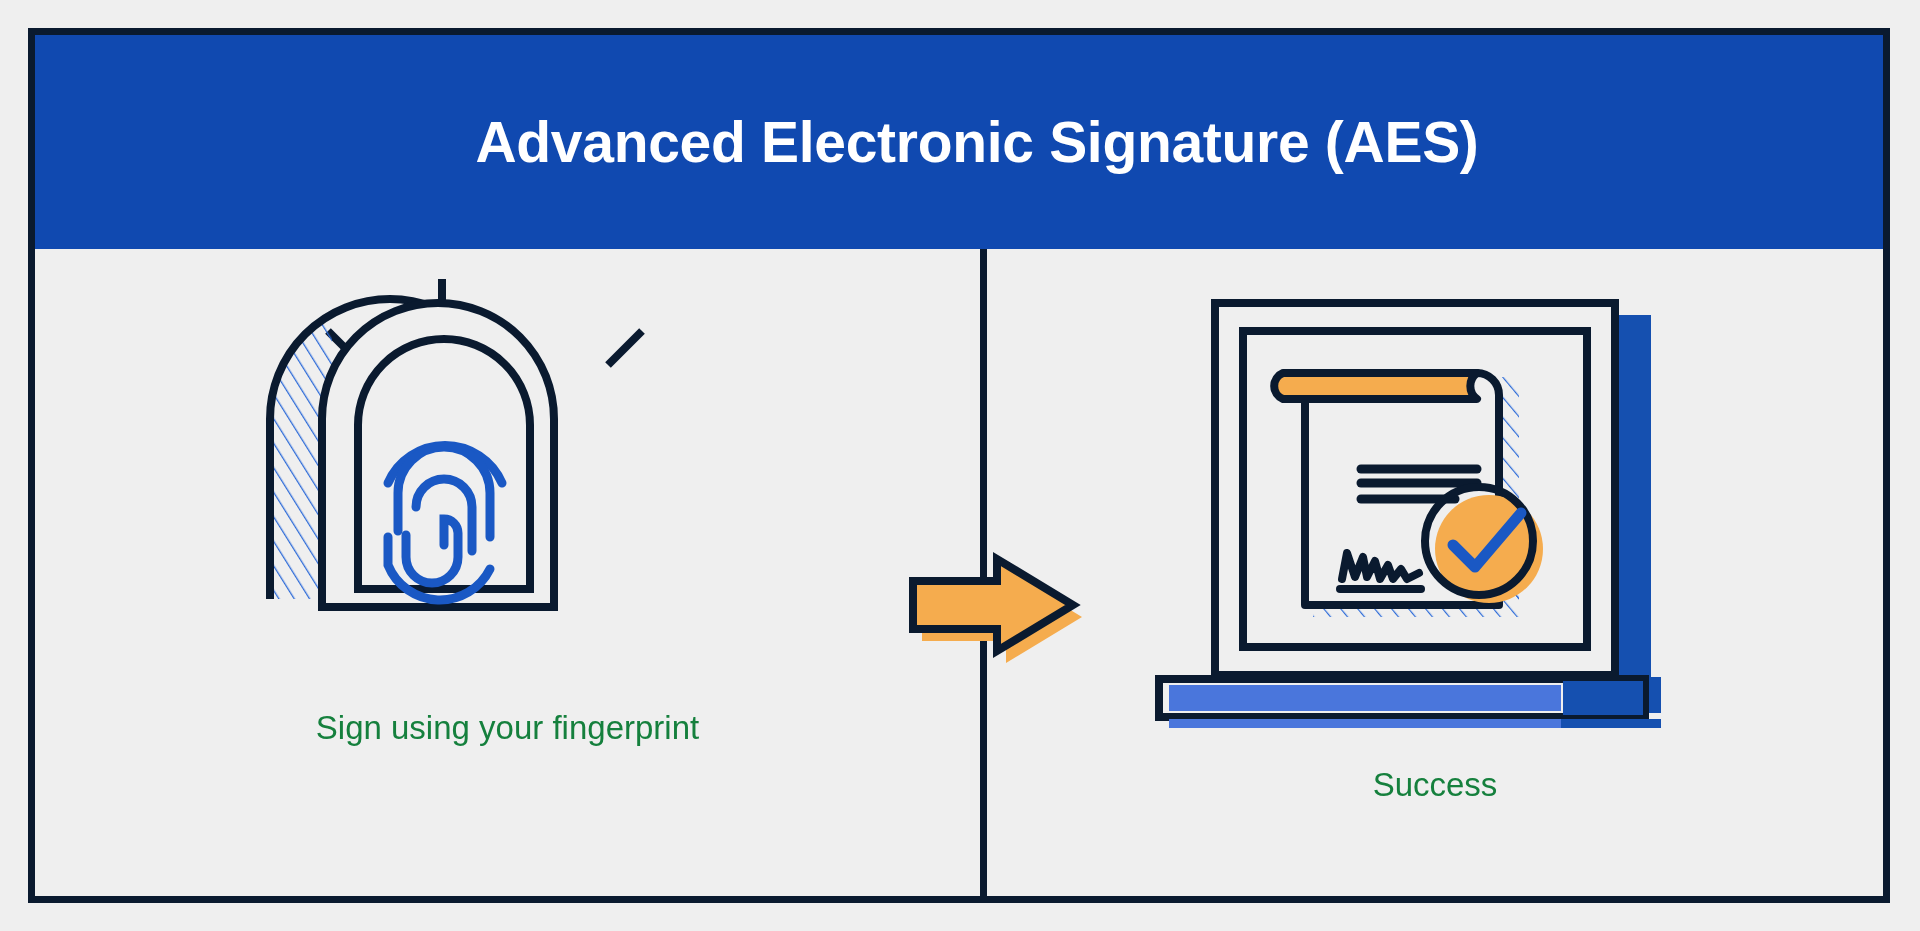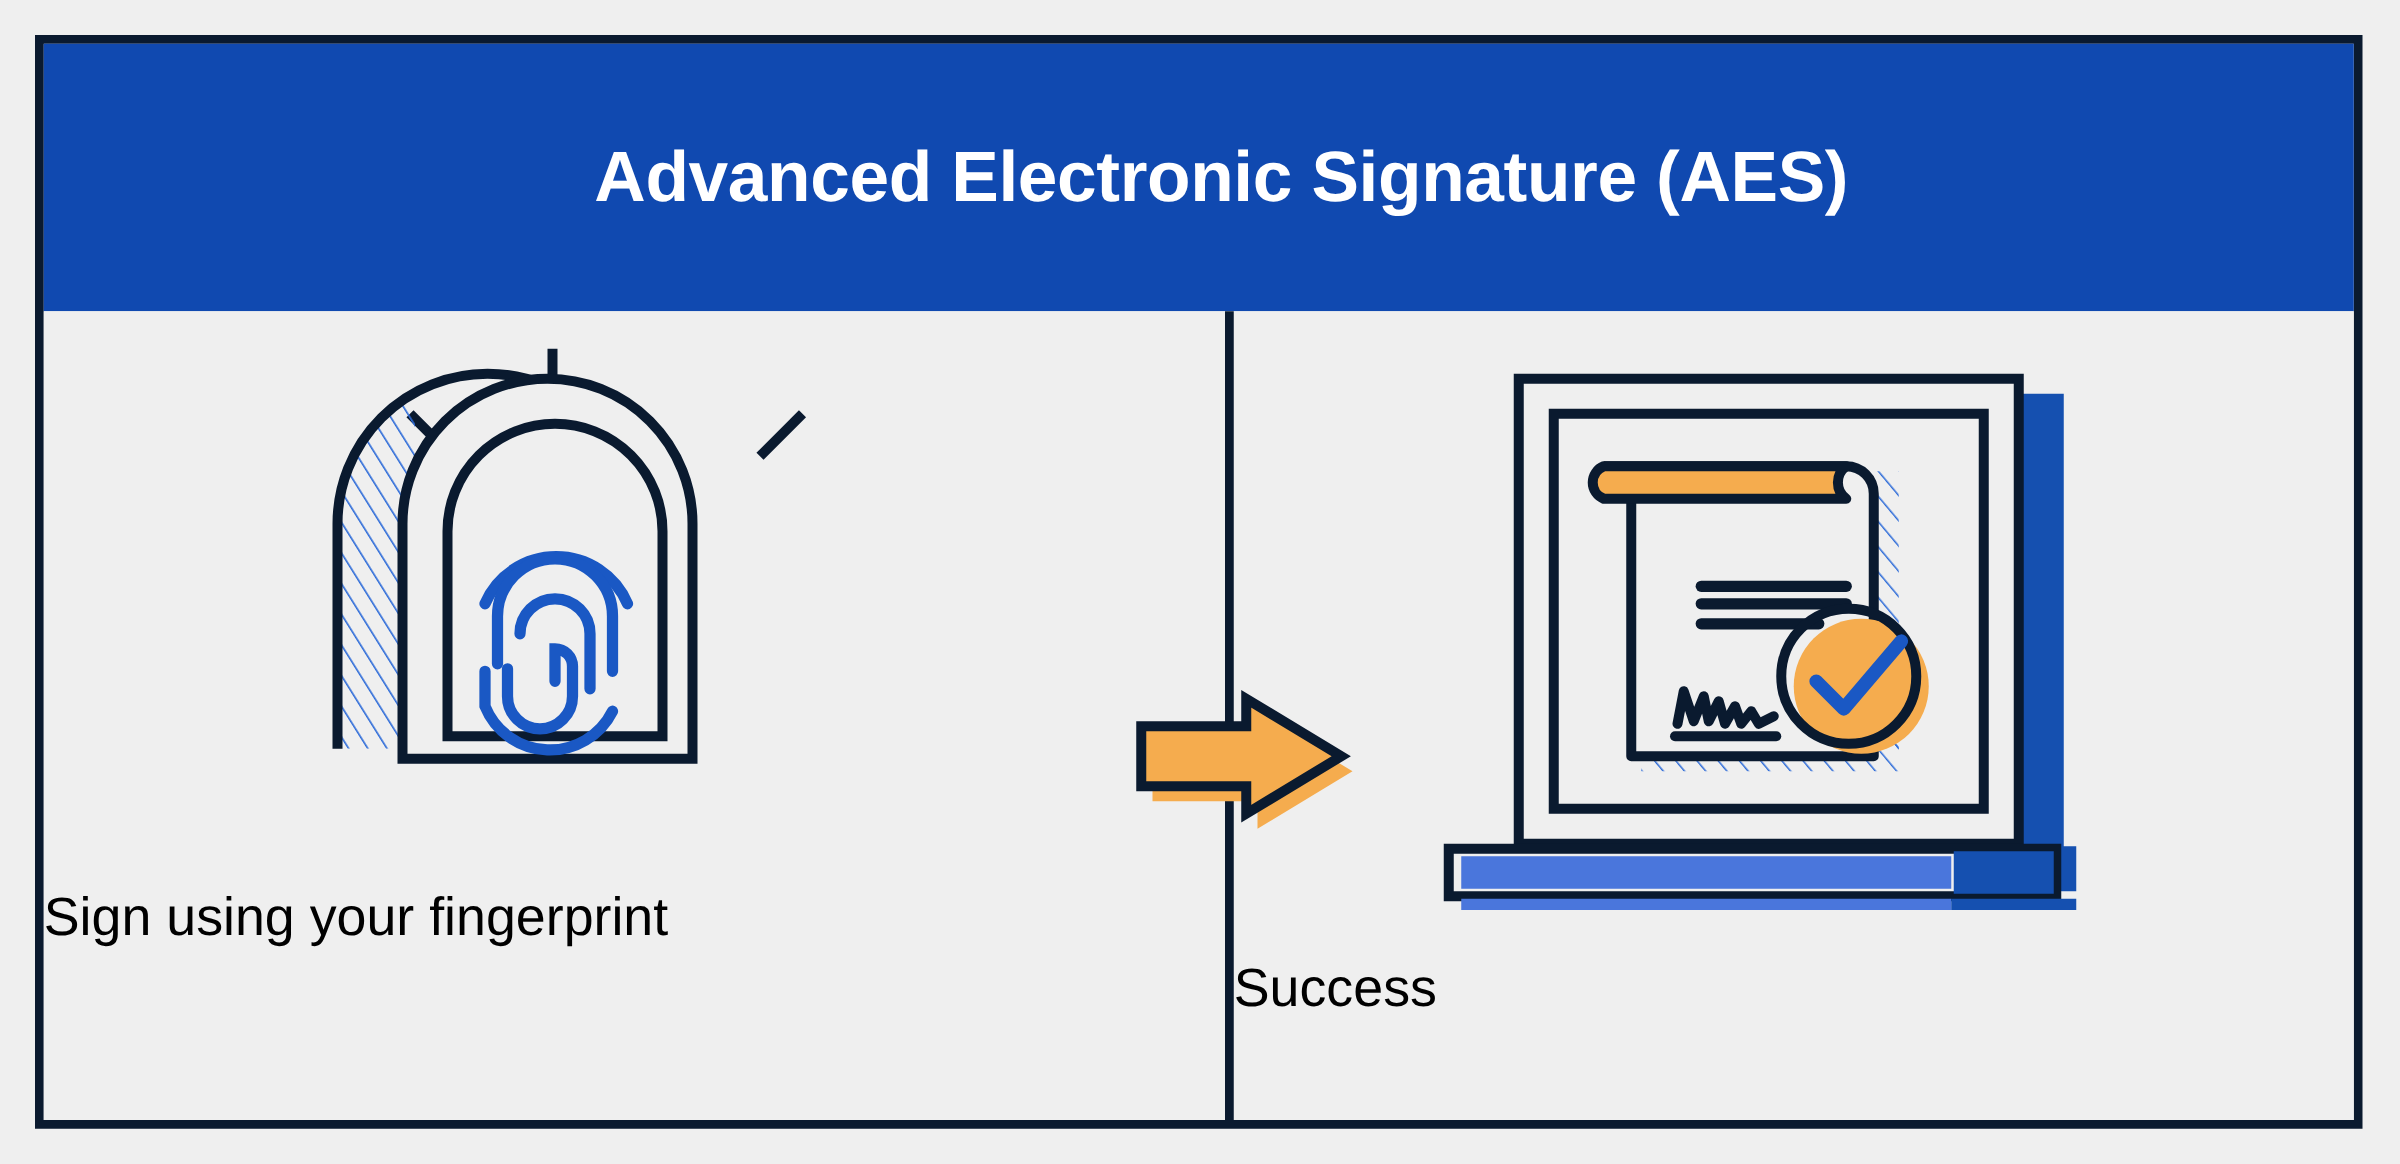--- a/index.html
+++ b/index.html
@@ -72,22 +72,23 @@
     top: 0;
     bottom: 0;
   }
   .panel-left  { left: 0;     width: 945px; }
   .panel-right { left: 952px; right: 0; padding-left: 40px;     }
 
   .caption {
     position: absolute;
     left: 0;
     right: 0;
-    color: #000000;
-    font-size: 43px;
+    text-align: center;
+    color: #15803d;
+    font-size: 33px;
     line-height: 1.17;
     font-weight: normal;
   }
   .caption-left  { top: 460px; }
   .caption-right { top: 517px; }
 
   .art {
     position: absolute;
   }
   .art-finger { left: 175px; top: 20px;  width: 600px; height: 430px; }

